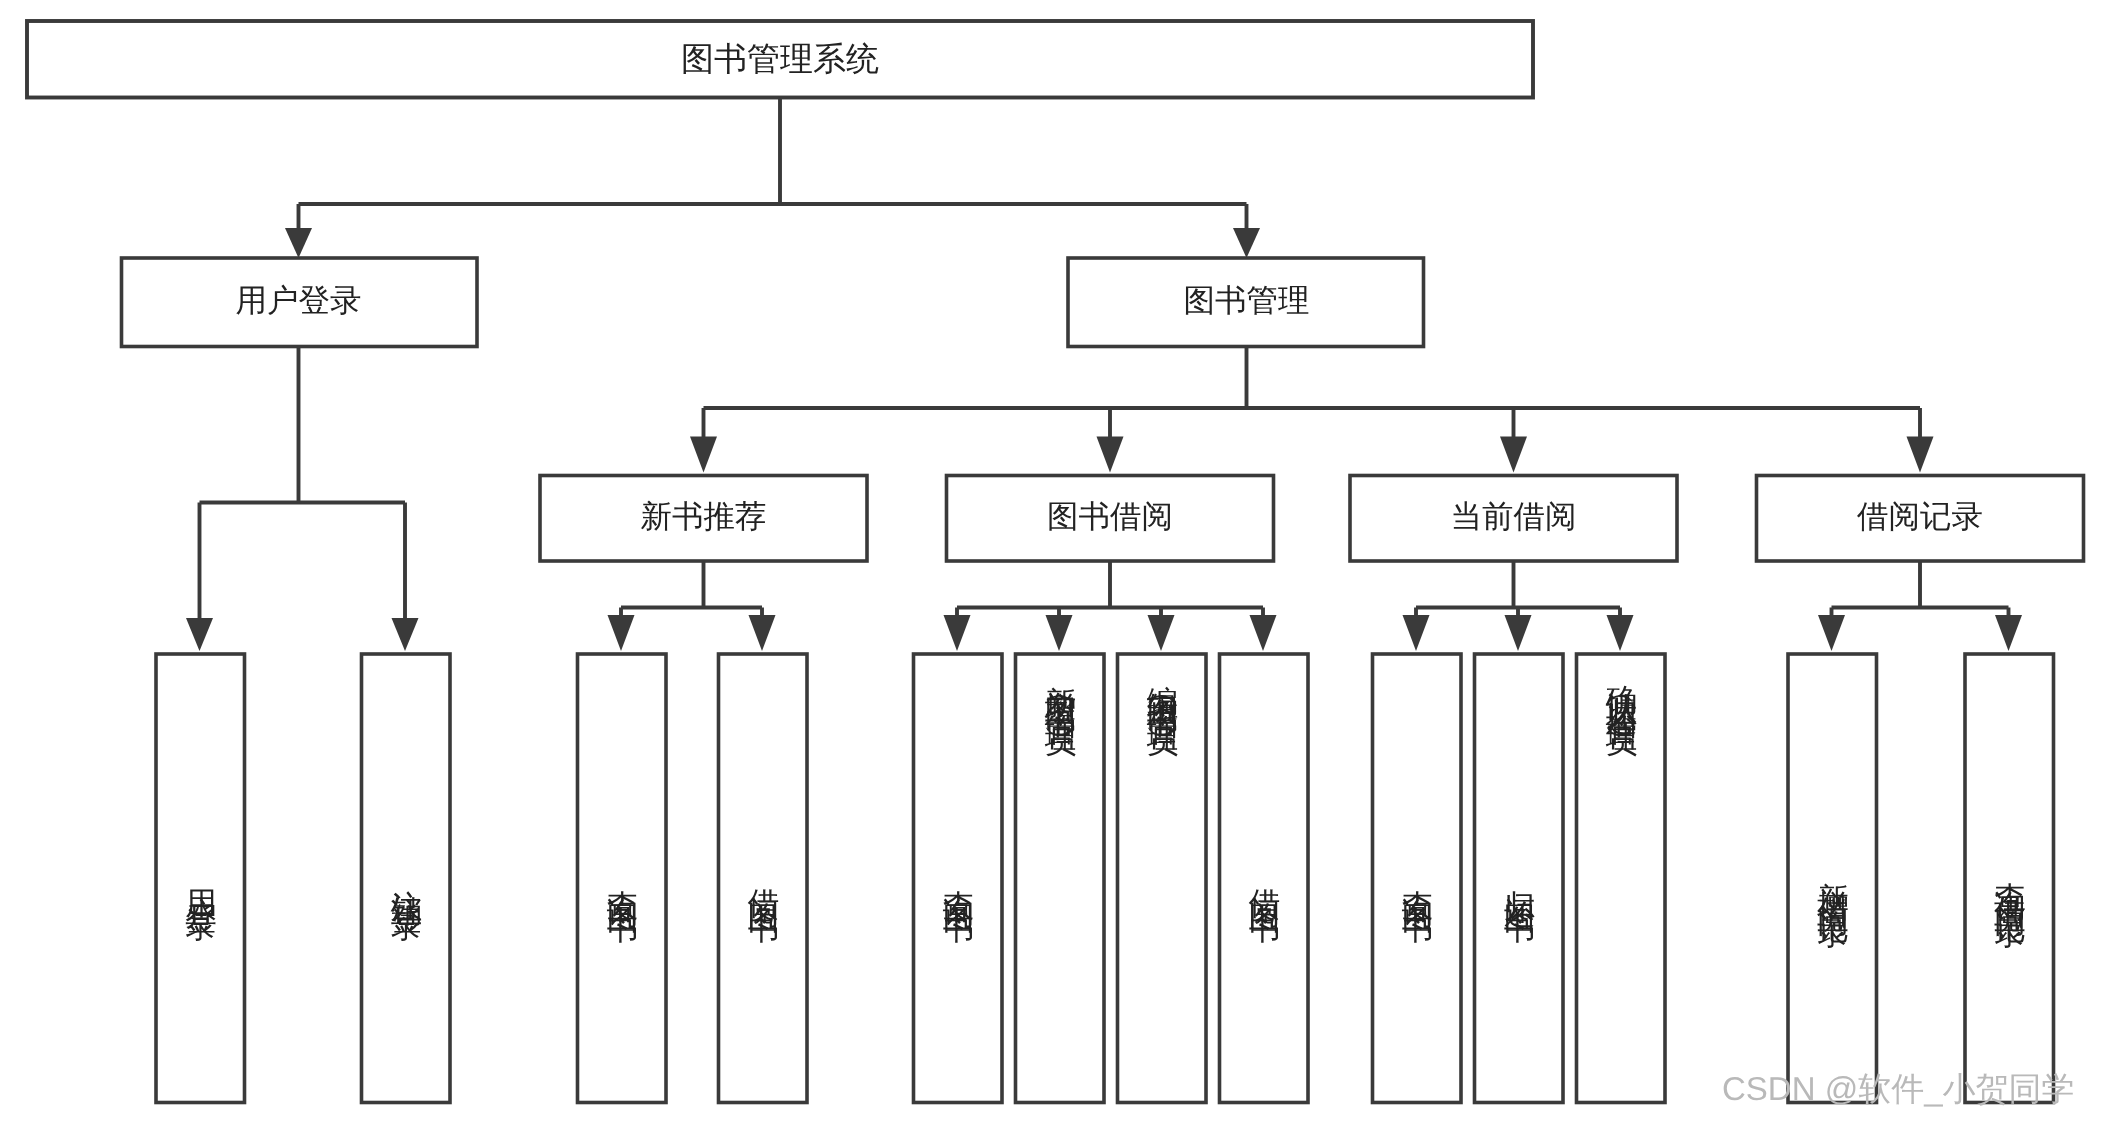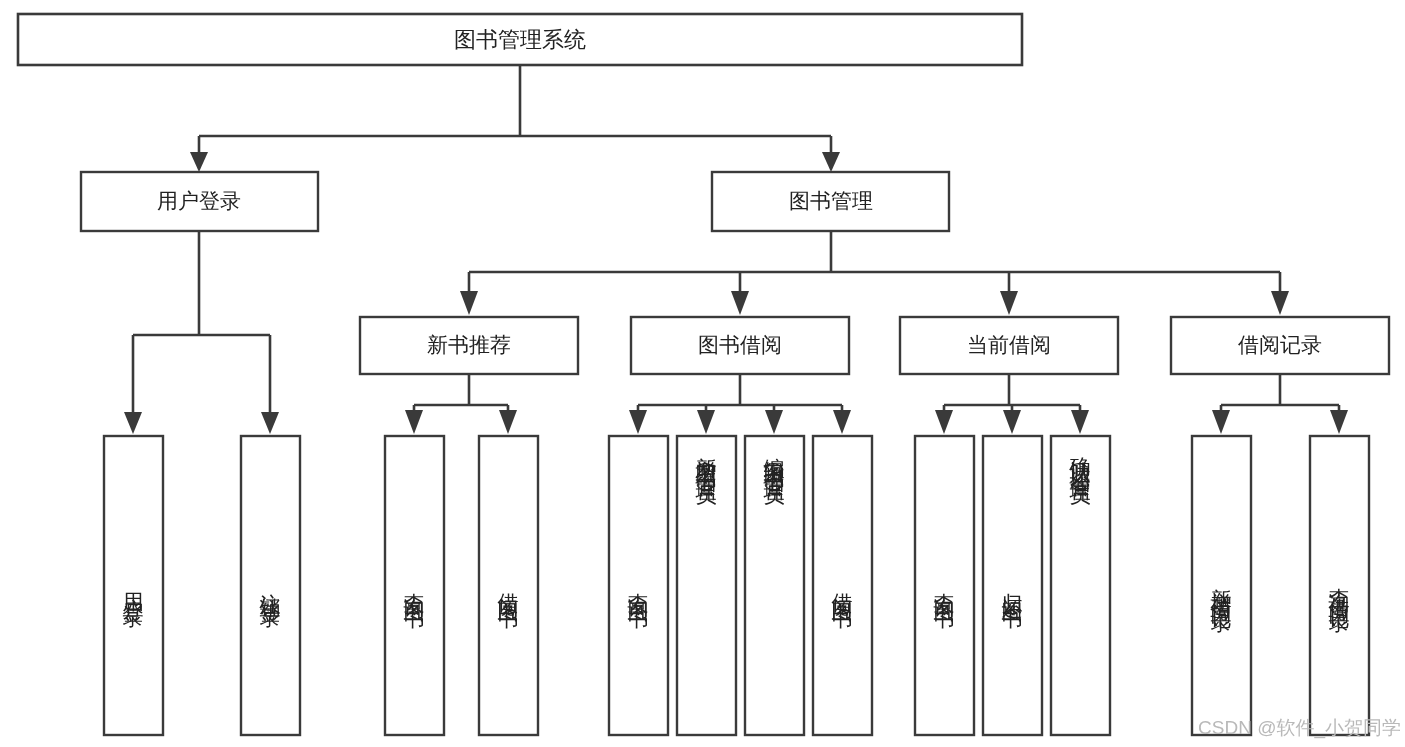--- a/index.html
+++ b/index.html
@@ -66,24 +66,24 @@
     line-height: 1;
     letter-spacing: 5px;
     color: #222222;
     white-space: nowrap;
   }
   .leaf-label.tall {
     letter-spacing: 4px;
   }
   .watermark {
     position: absolute;
-    right: 4px;
+    right: 22px;
     bottom: 6px;
     font-family: "Liberation Sans", "DejaVu Sans", sans-serif;
-    font-size: 19px;
+    font-size: 22px;
     color: #b9b9b9;
     white-space: nowrap;
     pointer-events: none;
   }
 </style>
 </head>
 <body>
 
 <div id="diagram-root">
 

